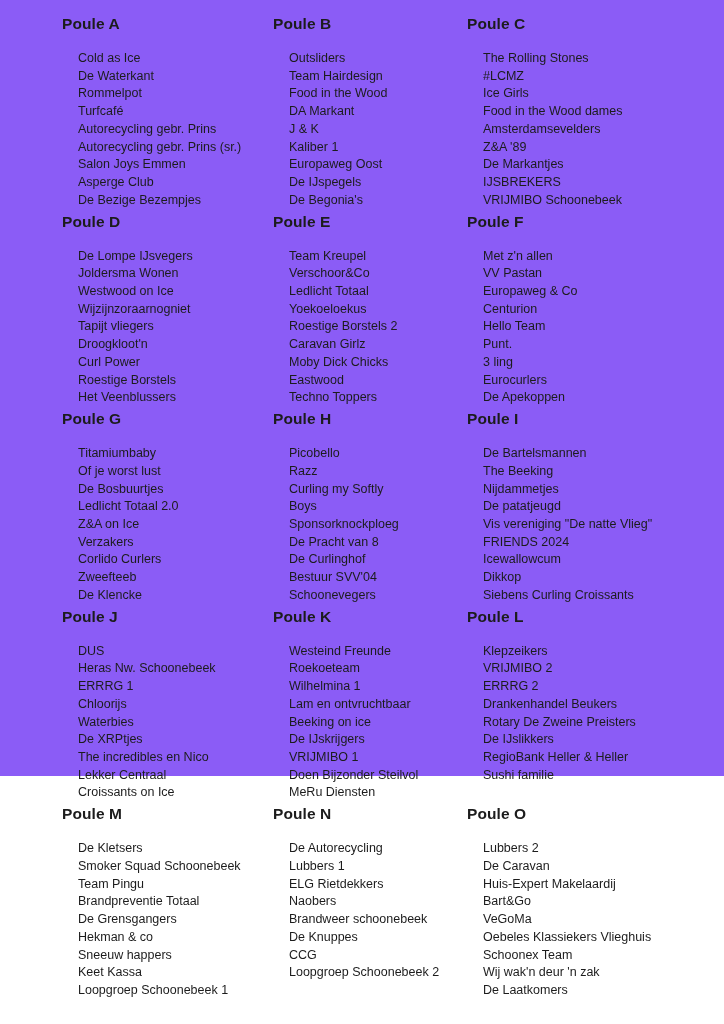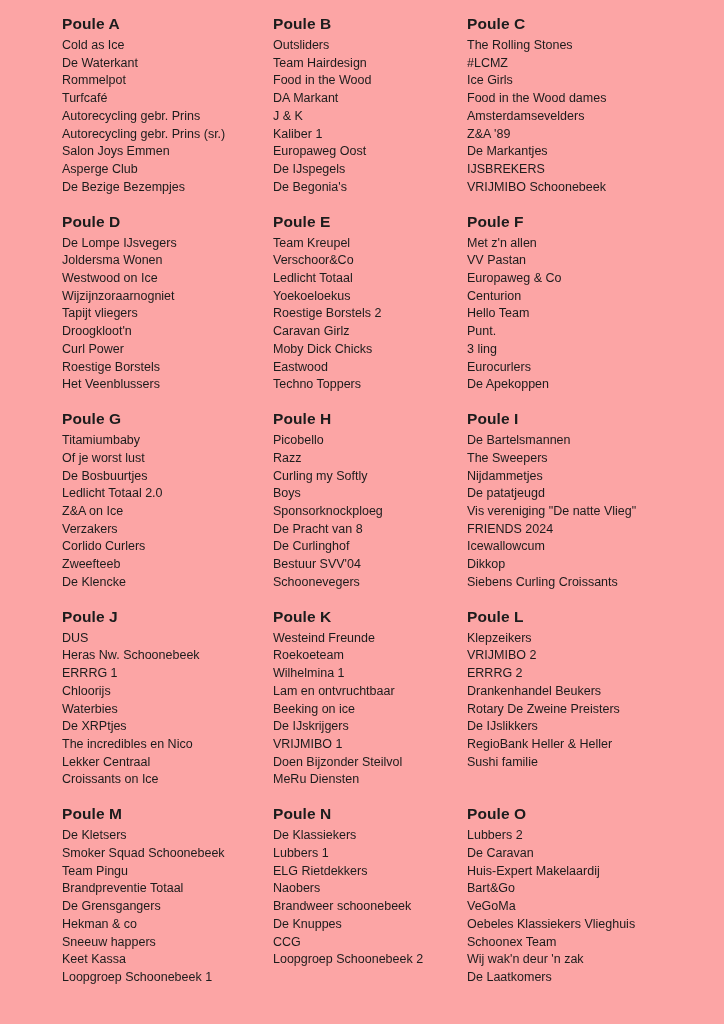--- a/index.html
+++ b/index.html
@@ -10,42 +10,42 @@
   body {
     width: 724px;
     height: 1024px;
     font-family: "Liberation Sans", sans-serif;
     color: #1c1c1c;
     overflow: hidden;
   }
   .page {
     box-sizing: border-box;
     width: 724px;
-    height: 1024px;
+    height: 776px;
     padding: 13px 0 0 62px;
-    background: #fca5a5;
+    background: #8b5cf6;
   }
   .grid {
     display: grid;
     grid-template-columns: 211px 194px 257px;
     grid-auto-rows: 197.6px;
   }
   .poule {
     overflow: visible;
   }
   .poule-title {
     font-size: 15.5px;
     font-weight: bold;
     line-height: 21px;
     margin: 0 0 3px 0;
     letter-spacing: 0.1px;
   }
   .team-list {
     list-style: none;
-    margin: 0;
+    margin: 16px;
     padding: 0;
   }
   .team-list li {
     font-size: 12.5px;
     line-height: 17.7px;
     white-space: nowrap;
   }
 </style>
 </head>
 <body>
@@ -170,21 +170,21 @@
         <li>De Curlinghof</li>
         <li>Bestuur SVV'04</li>
         <li>Schoonevegers</li>
       </ul>
     </section>
 
     <section class="poule">
       <h2 class="poule-title">Poule I</h2>
       <ul class="team-list">
         <li>De Bartelsmannen</li>
-        <li>The Sweepers</li>
+        <li>The Beeking</li>
         <li>Nijdammetjes</li>
         <li>De patatjeugd</li>
         <li>Vis vereniging "De natte Vlieg"</li>
         <li>FRIENDS 2024</li>
         <li>Icewallowcum</li>
         <li>Dikkop</li>
         <li>Siebens Curling Croissants</li>
       </ul>
     </section>
 
@@ -243,21 +243,21 @@
         <li>Hekman &amp; co</li>
         <li>Sneeuw happers</li>
         <li>Keet Kassa</li>
         <li>Loopgroep Schoonebeek 1</li>
       </ul>
     </section>
 
     <section class="poule">
       <h2 class="poule-title">Poule N</h2>
       <ul class="team-list">
-        <li>De Klassiekers</li>
+        <li>De Autorecycling</li>
         <li>Lubbers 1</li>
         <li>ELG Rietdekkers</li>
         <li>Naobers</li>
         <li>Brandweer schoonebeek</li>
         <li>De Knuppes</li>
         <li>CCG</li>
         <li>Loopgroep Schoonebeek 2</li>
       </ul>
     </section>
 

